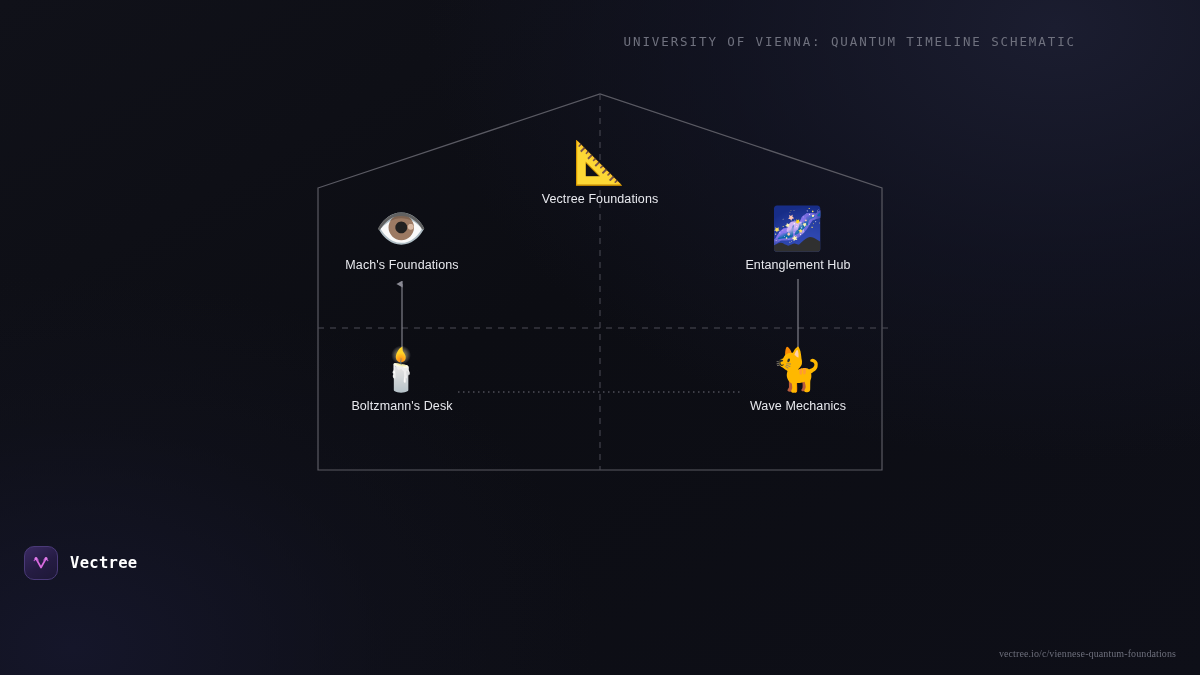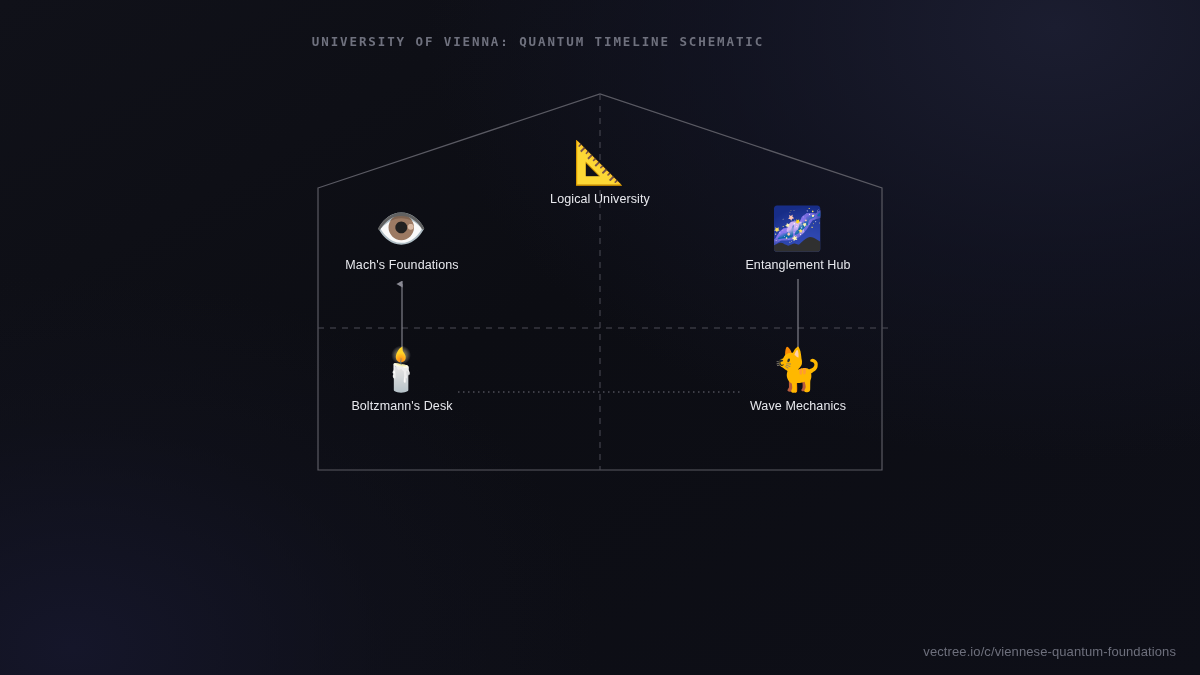--- a/index.html
+++ b/index.html
@@ -30,28 +30,27 @@
   #stage {
     position:absolute;
     left:0; top:0;
     width:1200px;
     height:520px;
   }
 
   .schematic-title {
     position:absolute;
     top:34px; left:0; width:1076px;
-    text-align:center;
+    text-align:right;
     font-family:"DejaVu Sans Mono", "Liberation Mono", monospace;
     font-size:12.5px;
     letter-spacing:1.9px;
     color:#6f717e;
     white-space:nowrap;
     user-select:none;
-    font-weight:bold;
   }
 
   #schematic-svg {
     position:absolute;
     left:0; top:0;
     width:1200px;
     height:520px;
   }
 
   
@@ -125,22 +124,22 @@
     font-weight:bold;
     color:#ffffff;
     letter-spacing:-0.2px;
     white-space:pre-line;
   }
 
   .footer-url {
     position:absolute;
     right:24px;
     bottom:16px;
-    font-family:Liberation Sans, sans-serif;
-    font-size:13px;
+    font-family:Liberation Serif, serif;
+    font-size:10px;
     color:#6d6f7c;
     letter-spacing:0.1px;
     white-space:nowrap;
   }
 </style>
 </head>
 <body>
 
 <div id="root">
 
@@ -163,21 +162,21 @@
 
       <line x1="402" y1="350" x2="402" y2="284" stroke="#8a8a94" stroke-width="1.1" marker-end="url(#arrow-up)"></line>
 
       <line x1="798" y1="279" x2="798" y2="352" stroke="#8a8a94" stroke-width="1.1"></line>
 
       <line x1="458" y1="392" x2="742" y2="392" stroke="#6e6e79" stroke-width="1" stroke-dasharray="1.5 3.5"></line>
     </svg>
 
     <div class="node" style="left:600px; top:140px;">
       <span class="node-emoji">📐</span>
-      <span class="node-label">Logical University</span>
+      <span class="node-label">Vectree Foundations</span>
     </div>
 
     <div class="node" style="left:402px; top:206px;">
       <span class="node-emoji">👁️</span>
       <span class="node-label">Mach's Foundations</span>
     </div>
 
     <div class="node" style="left:798px; top:206px;">
       <span class="node-emoji">🌌</span>
       <span class="node-label">Entanglement Hub</span>
@@ -190,19 +189,30 @@
 
     <div class="node" style="left:798px; top:347px;">
       <span class="node-emoji">🐈</span>
       <span class="node-label">Wave Mechanics</span>
     </div>
 
   </div>
 
   <div id="footer">
 
+    <div class="brand-row">
+      <span class="brand-logo">
+        <svg width="20" height="20" viewBox="0 0 20 20">
+          <path d="M5 5.5 L10 14.5 L15 5.5" fill="none" stroke="#d96be0" stroke-width="1.7" stroke-linecap="round" stroke-linejoin="round"></path>
+          <path d="M5 5.5 L3.2 7.6 M5 5.5 L7.1 7.0 M15 5.5 L16.8 7.6 M15 5.5 L12.9 7.0" fill="none" stroke="#b755c9" stroke-width="1.3" stroke-linecap="round"></path>
+          <circle cx="5" cy="5.5" r="1.5" fill="#e07bea"></circle>
+          <circle cx="15" cy="5.5" r="1.5" fill="#e07bea"></circle>
+        </svg>
+      </span>
+      <span class="brand-name">Vectree</span>
+    </div>
 
 
     <div class="footer-url">vectree.io/c/viennese-quantum-foundations</div>
 
   </div>
 
 </div>
 
 </body></html>

